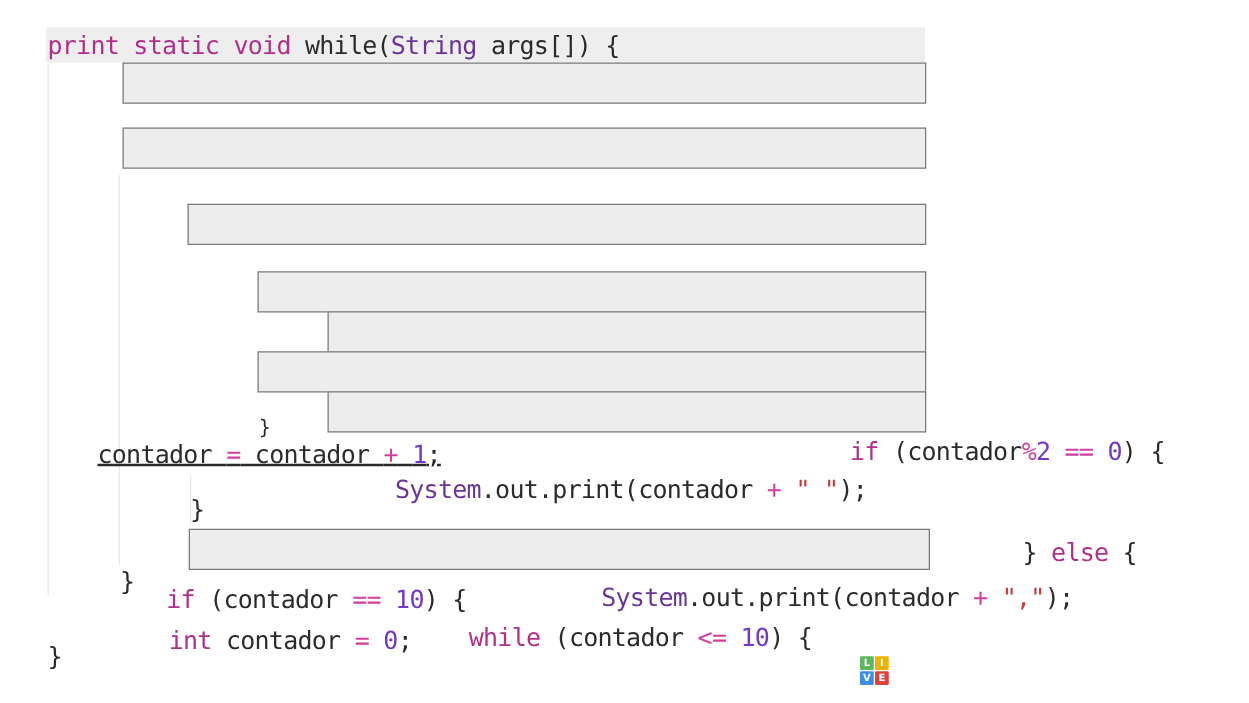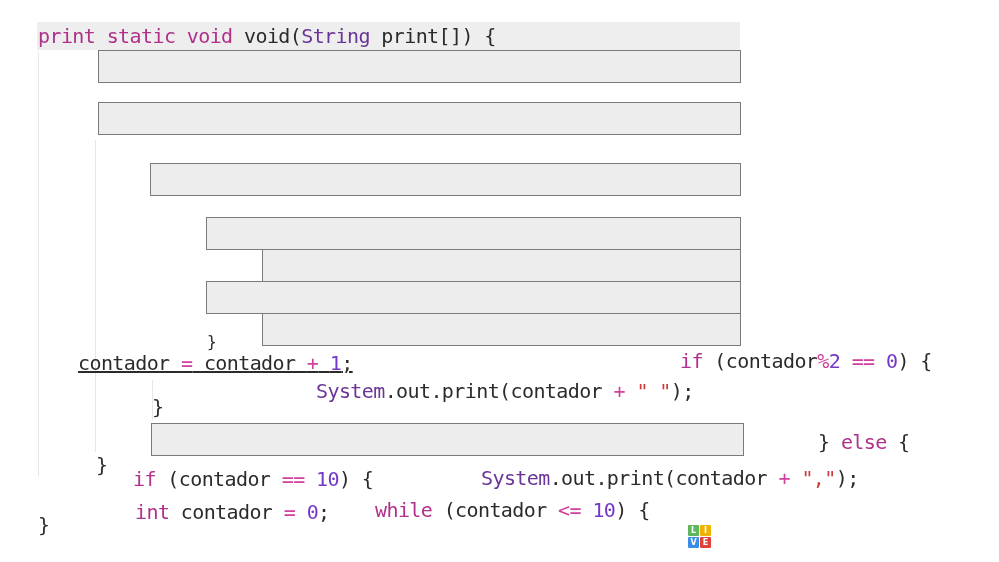--- a/index.html
+++ b/index.html
@@ -52,21 +52,21 @@
 </style>
 </head>
 <body>
 
 <div class="header-strip"></div>
 
 <div class="guide" style="left:38px; top:52px; height:424px;"></div>
 <div class="guide" style="left:95px; top:140px; height:312px;"></div>
 <div class="guide" style="left:152px; top:380px; height:40px;"></div>
 
-<div class="code" style="left:38px; top:24px;"><span class="kw">print</span> <span class="kw">static</span> <span class="kw">void</span> <span class="plain">void(</span><span class="ty">String</span><span class="plain"> print[]) {</span></div>
+<div class="code" style="left:38px; top:24px;"><span class="kw">print</span> <span class="kw">static</span> <span class="kw">void</span> <span class="plain">while(</span><span class="ty">String</span><span class="plain"> args[]) {</span></div>
 
 <div class="answer-box" style="left:98px; top:50px; width:643px;"></div>
 <div class="answer-box" style="left:98px; top:102px; width:643px;"></div>
 <div class="answer-box" style="left:150px; top:163px; width:591px;"></div>
 <div class="answer-box" style="left:206px; top:217px; width:535px;"></div>
 <div class="answer-box" style="left:262px; top:249px; width:479px;"></div>
 <div class="answer-box" style="left:206px; top:281px; width:535px;"></div>
 <div class="answer-box" style="left:262px; top:313px; width:479px;"></div>
 <div class="answer-box" style="left:151px; top:423px; width:593px;"></div>
 

